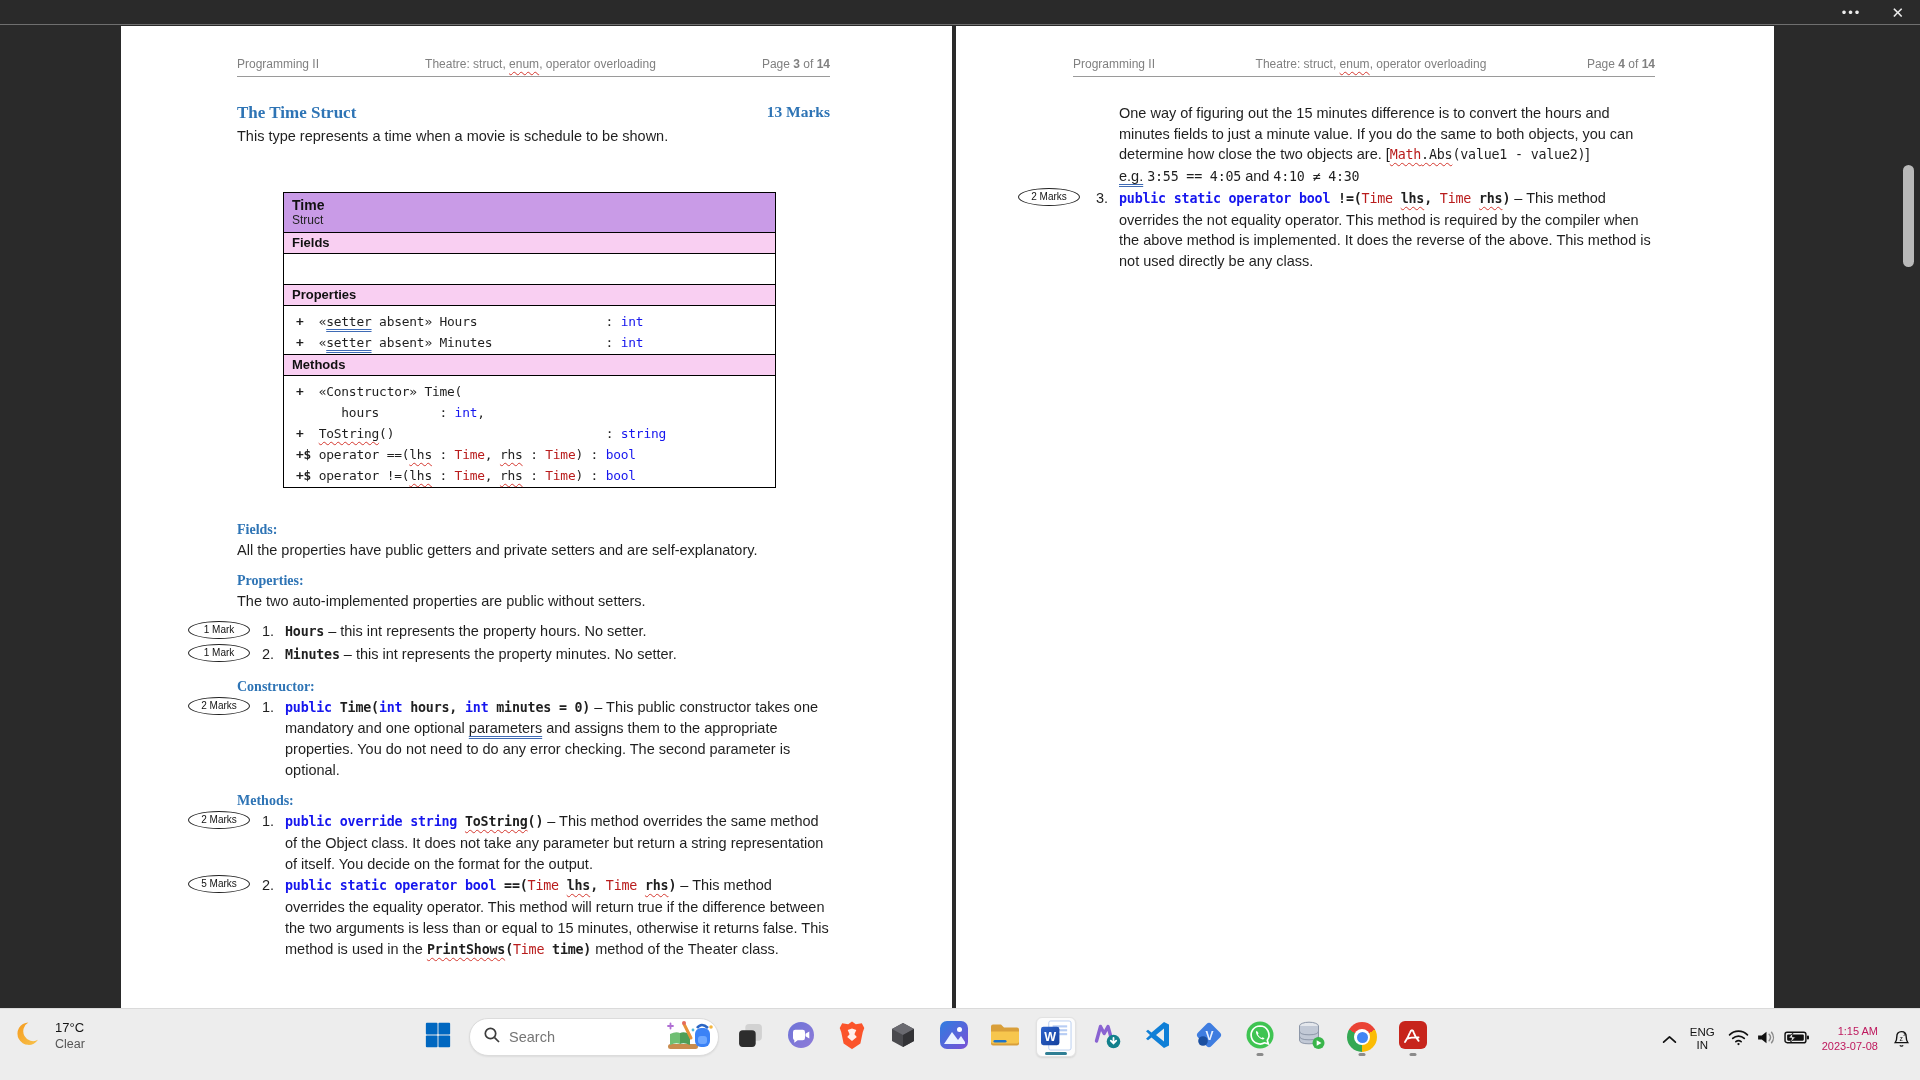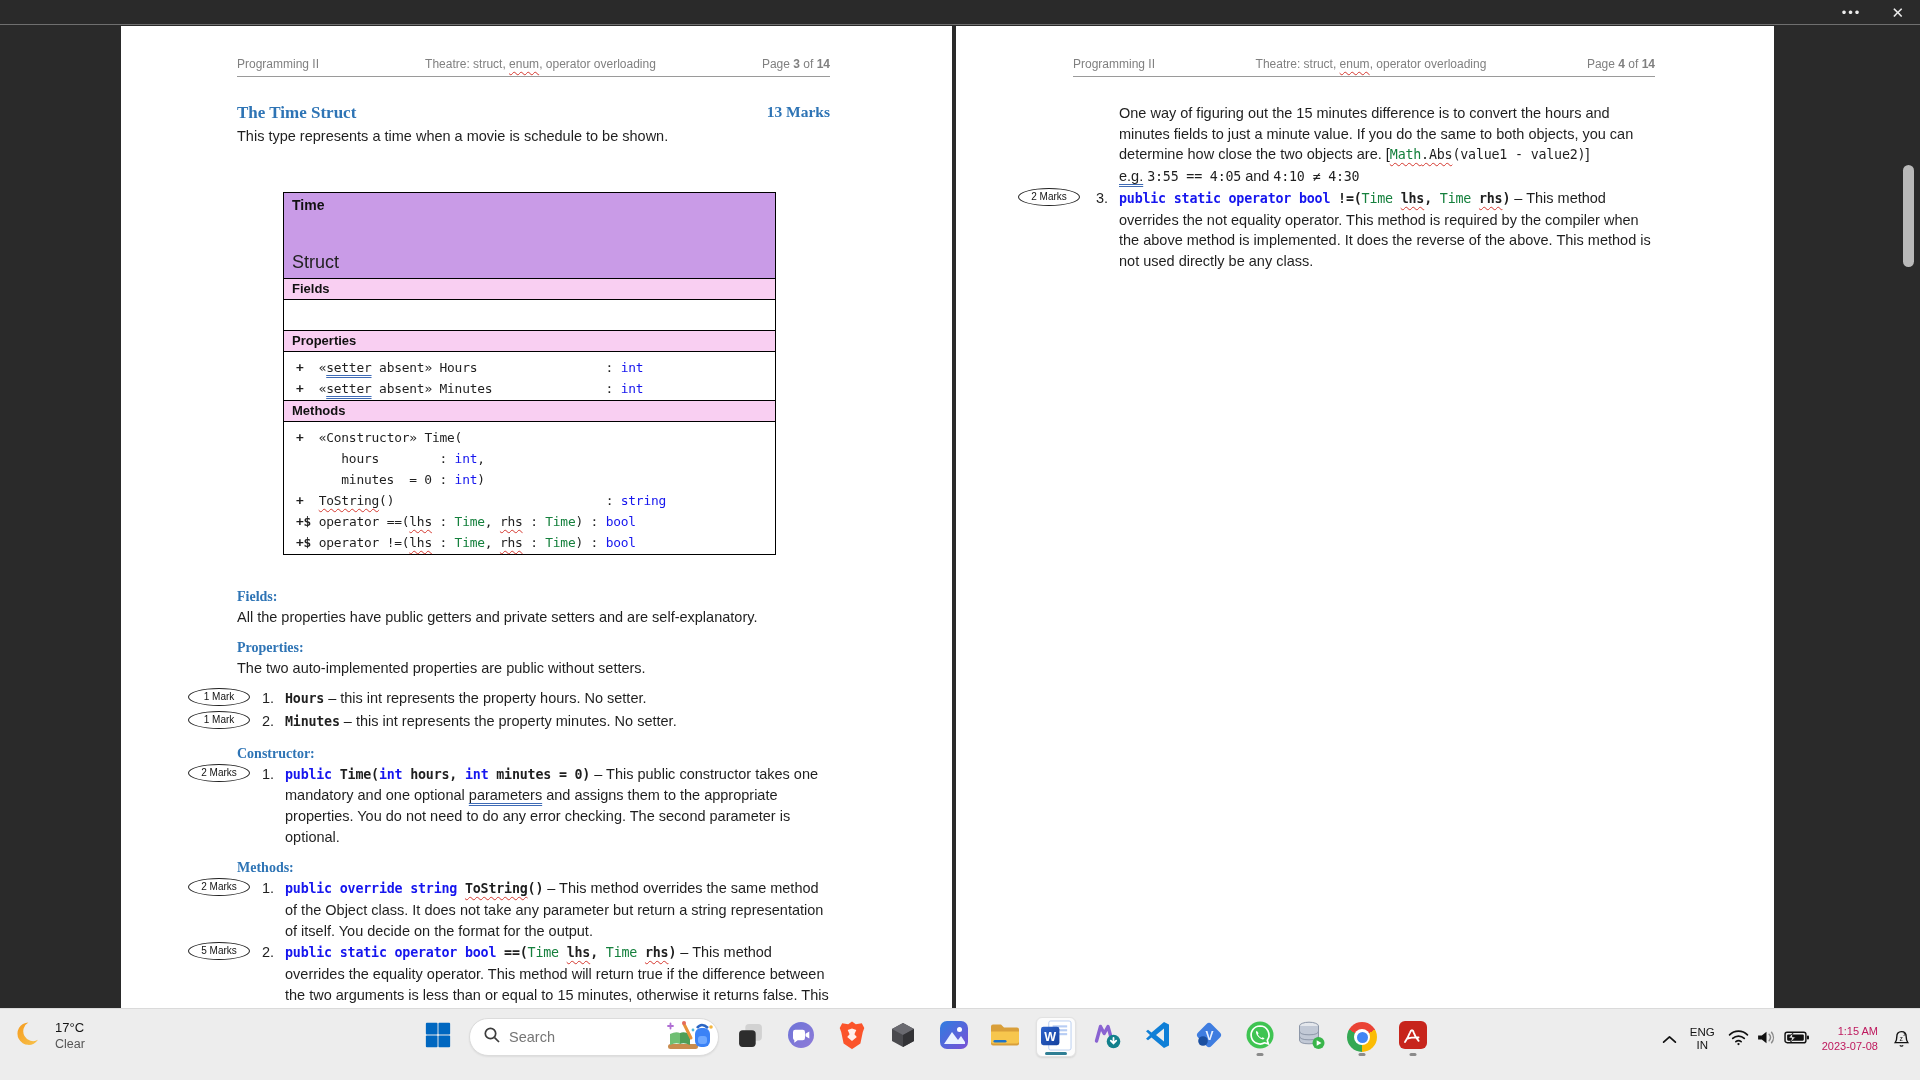--- a/index.html
+++ b/index.html
@@ -37,27 +37,27 @@
 
   
   .seg-b  { font-weight:bold; }
   .seg-u2 { text-decoration:underline double #3f6bb5; text-decoration-thickness:1px; text-underline-offset:2.5px; }
   .seg-sq { text-decoration:underline wavy #d4372e; text-decoration-thickness:1px; text-underline-offset:2.5px; }
   .seg-m, .seg-mb, .seg-kb, .seg-kw, .seg-cb, .seg-ty { font-family:"DejaVu Sans Mono", monospace; font-size:0.92em; letter-spacing:-0.2px; }
   .seg-mb { font-weight:bold; }
   .seg-kb { color:#1616ee; }
   .seg-kw { color:#1616ee; font-weight:bold; }
   .seg-cb { font-weight:bold; }
-  .seg-ty { color:#15803d; }
+  .seg-ty { color:#b91c1c; }
 
   
   .uml { width:493px; margin:45px 0 0 46px; border:1.5px solid #000; background:#fff; }
   .uml-head { background:#C99BE7; padding:4px 8px 5px 8px; border-bottom:1px solid #000; }
   .uml-name { font-weight:bold; font-size:14px; color:#111; }
-  .uml-kind { font-size:18px; color:#222;margin-top:39px; }
+  .uml-kind { font-size:12px; color:#222; }
   .uml-sec-label { background:#F9CFF2; font-weight:bold; font-size:13px; color:#111; padding:2px 8px 3px 8px; border-bottom:1px solid #000; }
   .uml-sec-label + .uml-content { border-bottom:1px solid #000; }
   .uml-content { padding:5px 0 1px 0; }
   .uml-content.last { border-bottom:none; }
   .uml-content.empty { height:31px; }
   .uml-line { font-size:14px; line-height:21px; padding-left:12px; white-space:pre; color:#1f1f1f; }
 
   
   .doc-item { position:relative; display:flex; margin-left:25px; font-size:14.5px; line-height:20.7px; color:#1f1f1f; }
   .item-num { width:23px; flex:none; }
@@ -134,21 +134,20 @@
       <div class="uml-content empty"></div>
       <div class="uml-sec-label">Properties</div>
       <div class="uml-content">
         <div class="uml-line"><span class="seg-mb">+</span><span class="seg-m">  «</span><span class="seg-m seg-u2">setter</span><span class="seg-m"> absent» Hours                 : </span><span class="seg-kb">int</span></div>
         <div class="uml-line"><span class="seg-mb">+</span><span class="seg-m">  «</span><span class="seg-m seg-u2">setter</span><span class="seg-m"> absent» Minutes               : </span><span class="seg-kb">int</span></div>
       </div>
       <div class="uml-sec-label">Methods</div>
       <div class="uml-content last">
         <div class="uml-line"><span class="seg-mb">+</span><span class="seg-m">  «Constructor» Time(</span></div>
         <div class="uml-line"><span class="seg-m">      hours        : </span><span class="seg-kb">int</span><span class="seg-m">,</span></div>
-        <div class="uml-line"><span class="seg-m">      minutes  = 0 : </span><span class="seg-kb">int</span><span class="seg-m">)</span></div>
         <div class="uml-line"><span class="seg-mb">+</span><span class="seg-m">  </span><span class="seg-m seg-sq">ToString</span><span class="seg-m">()                            : </span><span class="seg-kb">string</span></div>
         <div class="uml-line"><span class="seg-mb">+</span><span class="seg-mb">$</span><span class="seg-m"> operator ==(</span><span class="seg-m seg-sq">lhs</span><span class="seg-m"> : </span><span class="seg-ty">Time</span><span class="seg-m">, </span><span class="seg-m seg-sq">rhs</span><span class="seg-m"> : </span><span class="seg-ty">Time</span><span class="seg-m">) : </span><span class="seg-kb">bool</span></div>
         <div class="uml-line"><span class="seg-mb">+</span><span class="seg-mb">$</span><span class="seg-m"> operator !=(</span><span class="seg-m seg-sq">lhs</span><span class="seg-m"> : </span><span class="seg-ty">Time</span><span class="seg-m">, </span><span class="seg-m seg-sq">rhs</span><span class="seg-m"> : </span><span class="seg-ty">Time</span><span class="seg-m">) : </span><span class="seg-kb">bool</span></div>
       </div>
     </div>
 
     <div class="sec first-sec">
       <div class="sec-heading">Fields:</div>
       <div class="doc-para"><span>All the properties have public getters and private setters and are self-explanatory.</span></div>
     </div>

